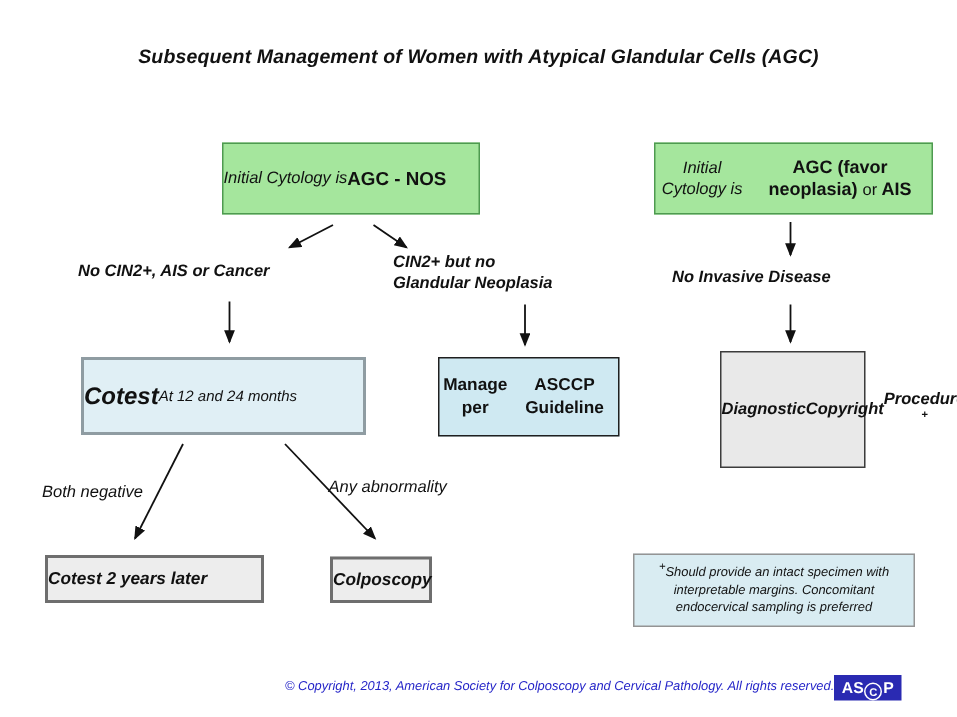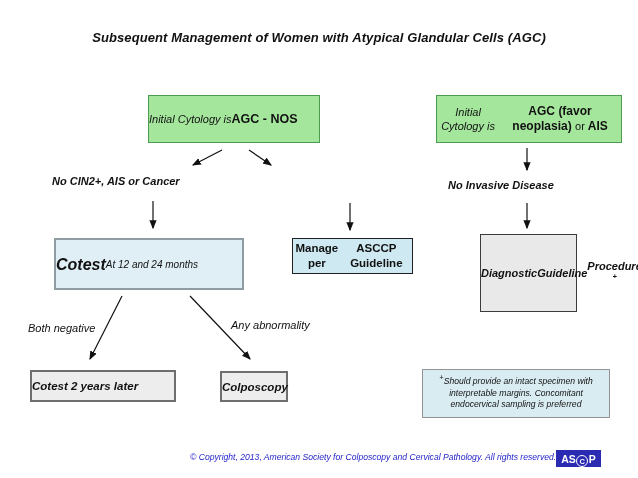--- a/index.html
+++ b/index.html
@@ -72,42 +72,44 @@
 </div>
 
 <div class="abs node green-box" style="left:436px;top:95px;width:186px;height:48px">
   <div class="gb-l1">Initial Cytology is</div>
   <div class="gb-l2" style="font-size:12px"><span>AGC</span> <span class="gb-small">(favor neoplasia)</span> <span class="gb-or">or</span> <span>AIS</span></div>
 </div>
 
 <div class="abs lbl" style="left:52px;top:174px;width:150px">No CIN2+, AIS or Cancer</div>
 
 <div class="abs lbl" style="left:262px;top:168px;width:176px">
+  <div>CIN2+ but no</div>
+  <div>Glandular Neoplasia</div>
 </div>
 
 <div class="abs lbl" style="left:448px;top:178px;width:160px">No Invasive Disease</div>
 
 <div class="abs node cotest-box" style="left:54px;top:238px;width:190px;height:52px">
   <div class="cotest-l1">Cotest</div>
   <div class="cotest-l2">At 12 and 24 months</div>
 </div>
 
-<div class="abs node manage-box" style="left:292px;top:238px;width:121px;height:36px">
+<div class="abs node manage-box" style="left:292px;top:238px;width:121px;height:53px">
   <div class="manage-l">Manage per</div>
   <div class="manage-l">ASCCP Guideline</div>
 </div>
 
 <div class="abs node diag-box" style="left:480px;top:234px;width:97px;height:78px">
   <div class="diag-l">Diagnostic</div>
-  <div class="diag-l">Guideline</div>
+  <div class="diag-l">Copyright</div>
   <div class="diag-l"><span>Procedure</span> <sup>+</sup></div>
 </div>
 
 <div class="abs lbl-light" style="left:28px;top:322px">Both negative</div>
-<div class="abs lbl-light" style="left:231px;top:319px">Any abnormality</div>
+<div class="abs lbl-light" style="left:219px;top:319px">Any abnormality</div>
 
 <div class="abs node bottom-box" style="left:30px;top:370px;width:146px;height:32px">
   <div class="bottom-l">Cotest 2 years later</div>
 </div>
 
 <div class="abs node bottom-box" style="left:220px;top:371px;width:68px;height:31px">
   <div class="bottom-l">Colposcopy</div>
 </div>
 
 <div class="abs foot-box" style="left:422px;top:369px;width:188px;height:49px">

